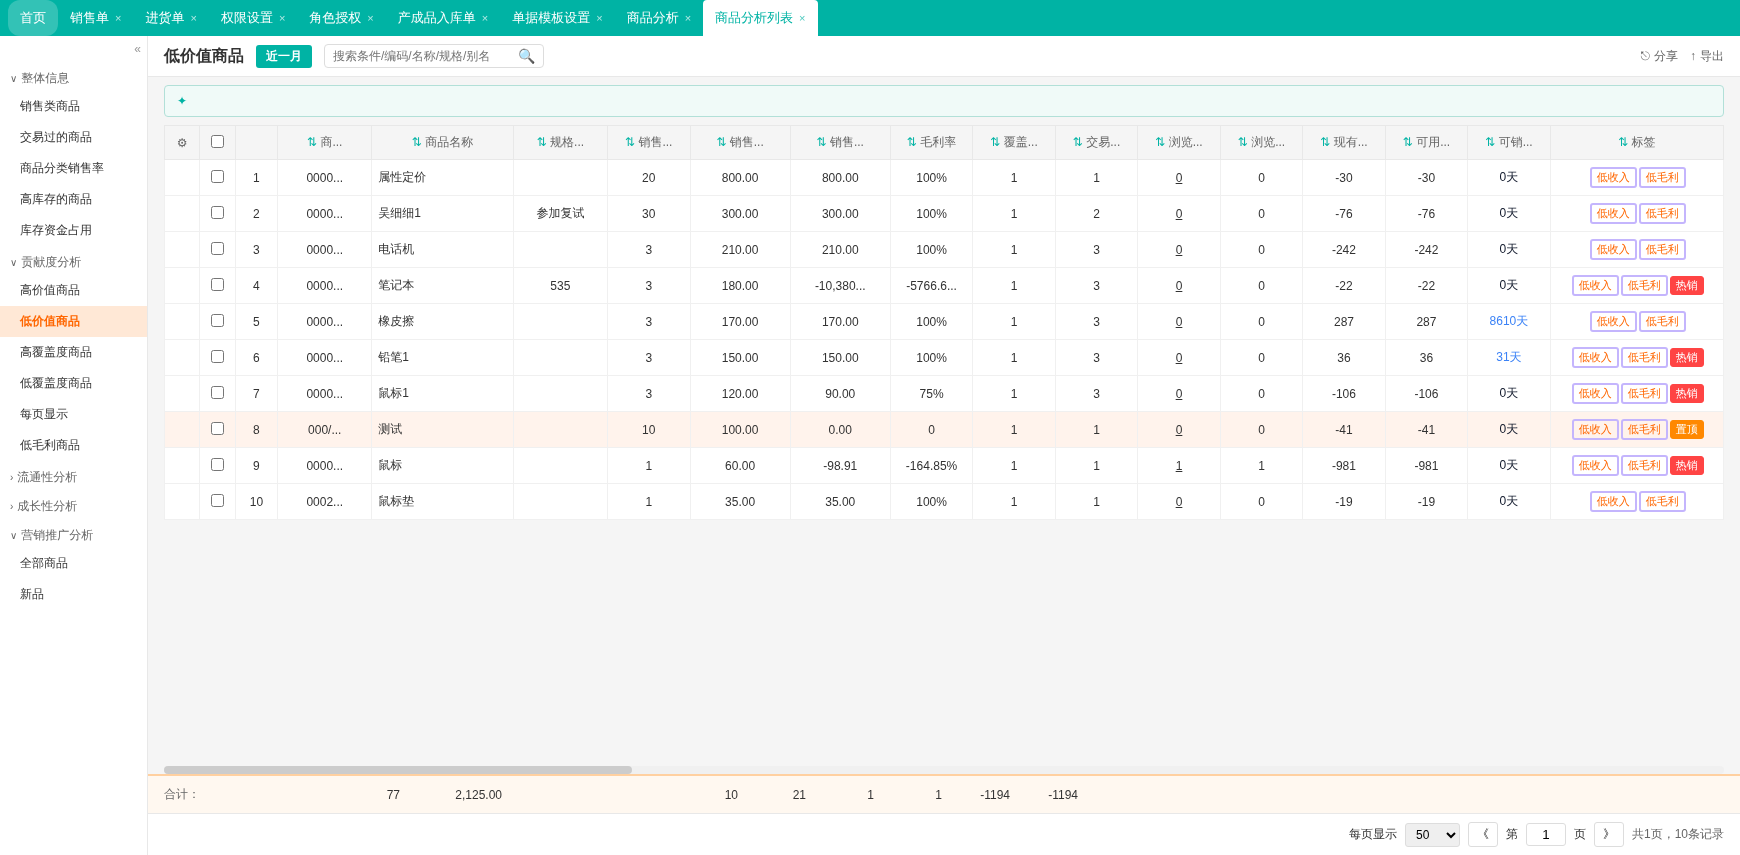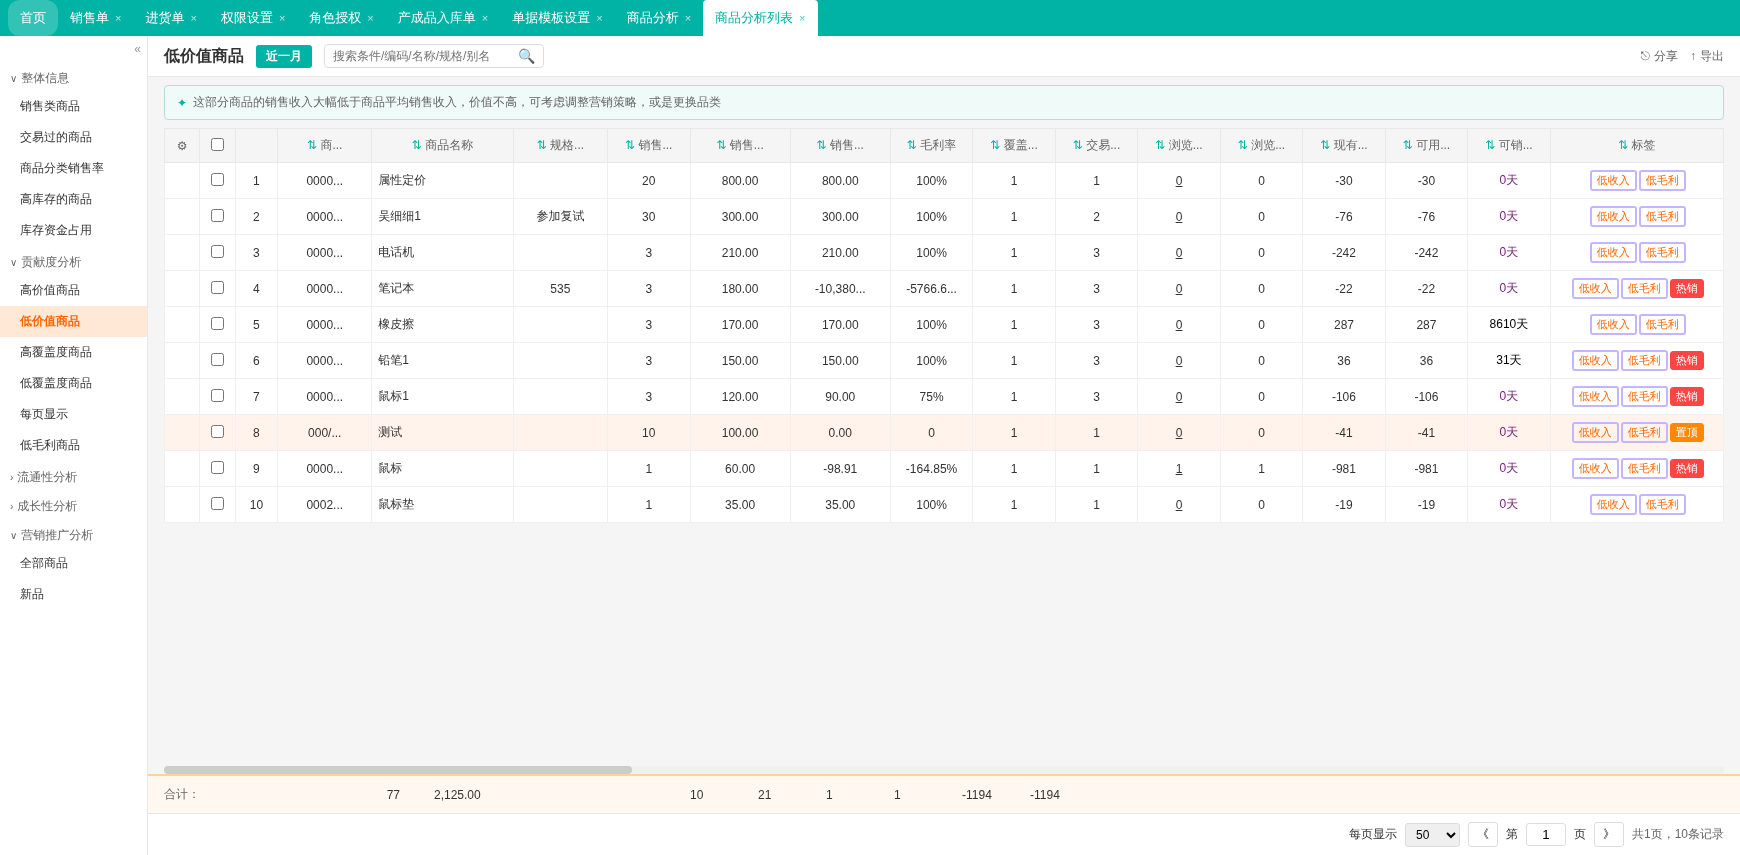--- a/index.html
+++ b/index.html
@@ -47,28 +47,28 @@
     thead th { padding: 8px 6px; text-align: center; border: 1px solid #e8e8e8; white-space: nowrap; color: #666; font-weight: normal; position: relative; cursor: pointer; }
     tbody tr { border-bottom: 1px solid #f0f0f0; }
     tbody tr.highlighted { background: #fff3ec; }
     tbody td { padding: 7px 6px; text-align: center; border: 1px solid #f0f0f0; white-space: nowrap; }
     tbody td.left { text-align: left; }
     .tag { display: inline-block; padding: 1px 5px; border-radius: 3px; font-size: 11px; margin-left: 2px; }
     .tag-orange { color: #ff6600; border: 2px solid #c4b5fd; }
     .tag-hot { color: #fff; background: #ff4444; border: 1px solid #ff4444; font-family: Liberation Mono, monospace; }
     .tag-warn { color: #fff; background: #ff8800; border: 1px solid #ff8800; }
     .link-underline { text-decoration: underline; cursor: pointer; color: #333; }
-    .days-orange { color: #701a75; }
-    .days-normal { color: #000000; margin-top: 32px; }
+    .days-orange { color: #0f172a; }
+    .days-normal { color: #3b82f6; margin-top: 32px; }
 
     
     .footer-summary { background: #fff8f0; border-top: 2px solid #ffd0a0; padding: 10px 16px; display: flex; align-items: center; font-size: 12px; }
     .footer-label { color: #666; margin-right: 20px; }
     .footer-values { display: flex; gap: 8px; flex: 1; }
-    .footer-cell { text-align: left; min-width: 60px; padding: 0 6px; }
+    .footer-cell { text-align: right; min-width: 60px; padding: 0 6px; }
 
     
     .pagination { background: #fff; border-top: 1px solid #e8e8e8; padding: 8px 16px; display: flex; align-items: center; justify-content: flex-end; gap: 8px; font-size: 12px; }
     .page-size-select { border: 1px solid #ddd; padding: 3px 6px; border-radius: 3px; font-size: 12px; }
     .page-btn { border: 1px solid #ddd; background: #fff; padding: 3px 8px; cursor: pointer; border-radius: 3px; font-size: 12px; }
     .page-input { border: 1px solid #ddd; width: 40px; text-align: center; padding: 3px; border-radius: 3px; }
     .total-info { color: #666; }
     .scrollbar-area { height: 8px; background: #f0f0f0; margin: 0 16px; border-radius: 4px; }
     .scrollbar-thumb { height: 8px; width: 30%; background: #ccc; border-radius: 4px; cursor: pointer; }
 
@@ -182,21 +182,20 @@
         </div>
         <div class="action-btn">
           <span>↑</span>
           <span>导出</span>
         </div>
       </div>
     </div>
 
     <div class="info-bar">
       <span class="info-icon">✦</span>
-      <span>这部分商品的销售收入大幅低于商品平均销售收入，价值不高，可考虑调整营销策略，或是更换品类</span>
     </div>
 
     <div class="table-area">
       <table>
         <thead>
           <tr>
             <th class="col-settings">⚙</th>
             <th class="col-check"><input type="checkbox" style=""></th>
             <th class="col-num"></th>
             <th class="col-code"><span style="color:#00b3a4">⇅</span> 商...</th>

